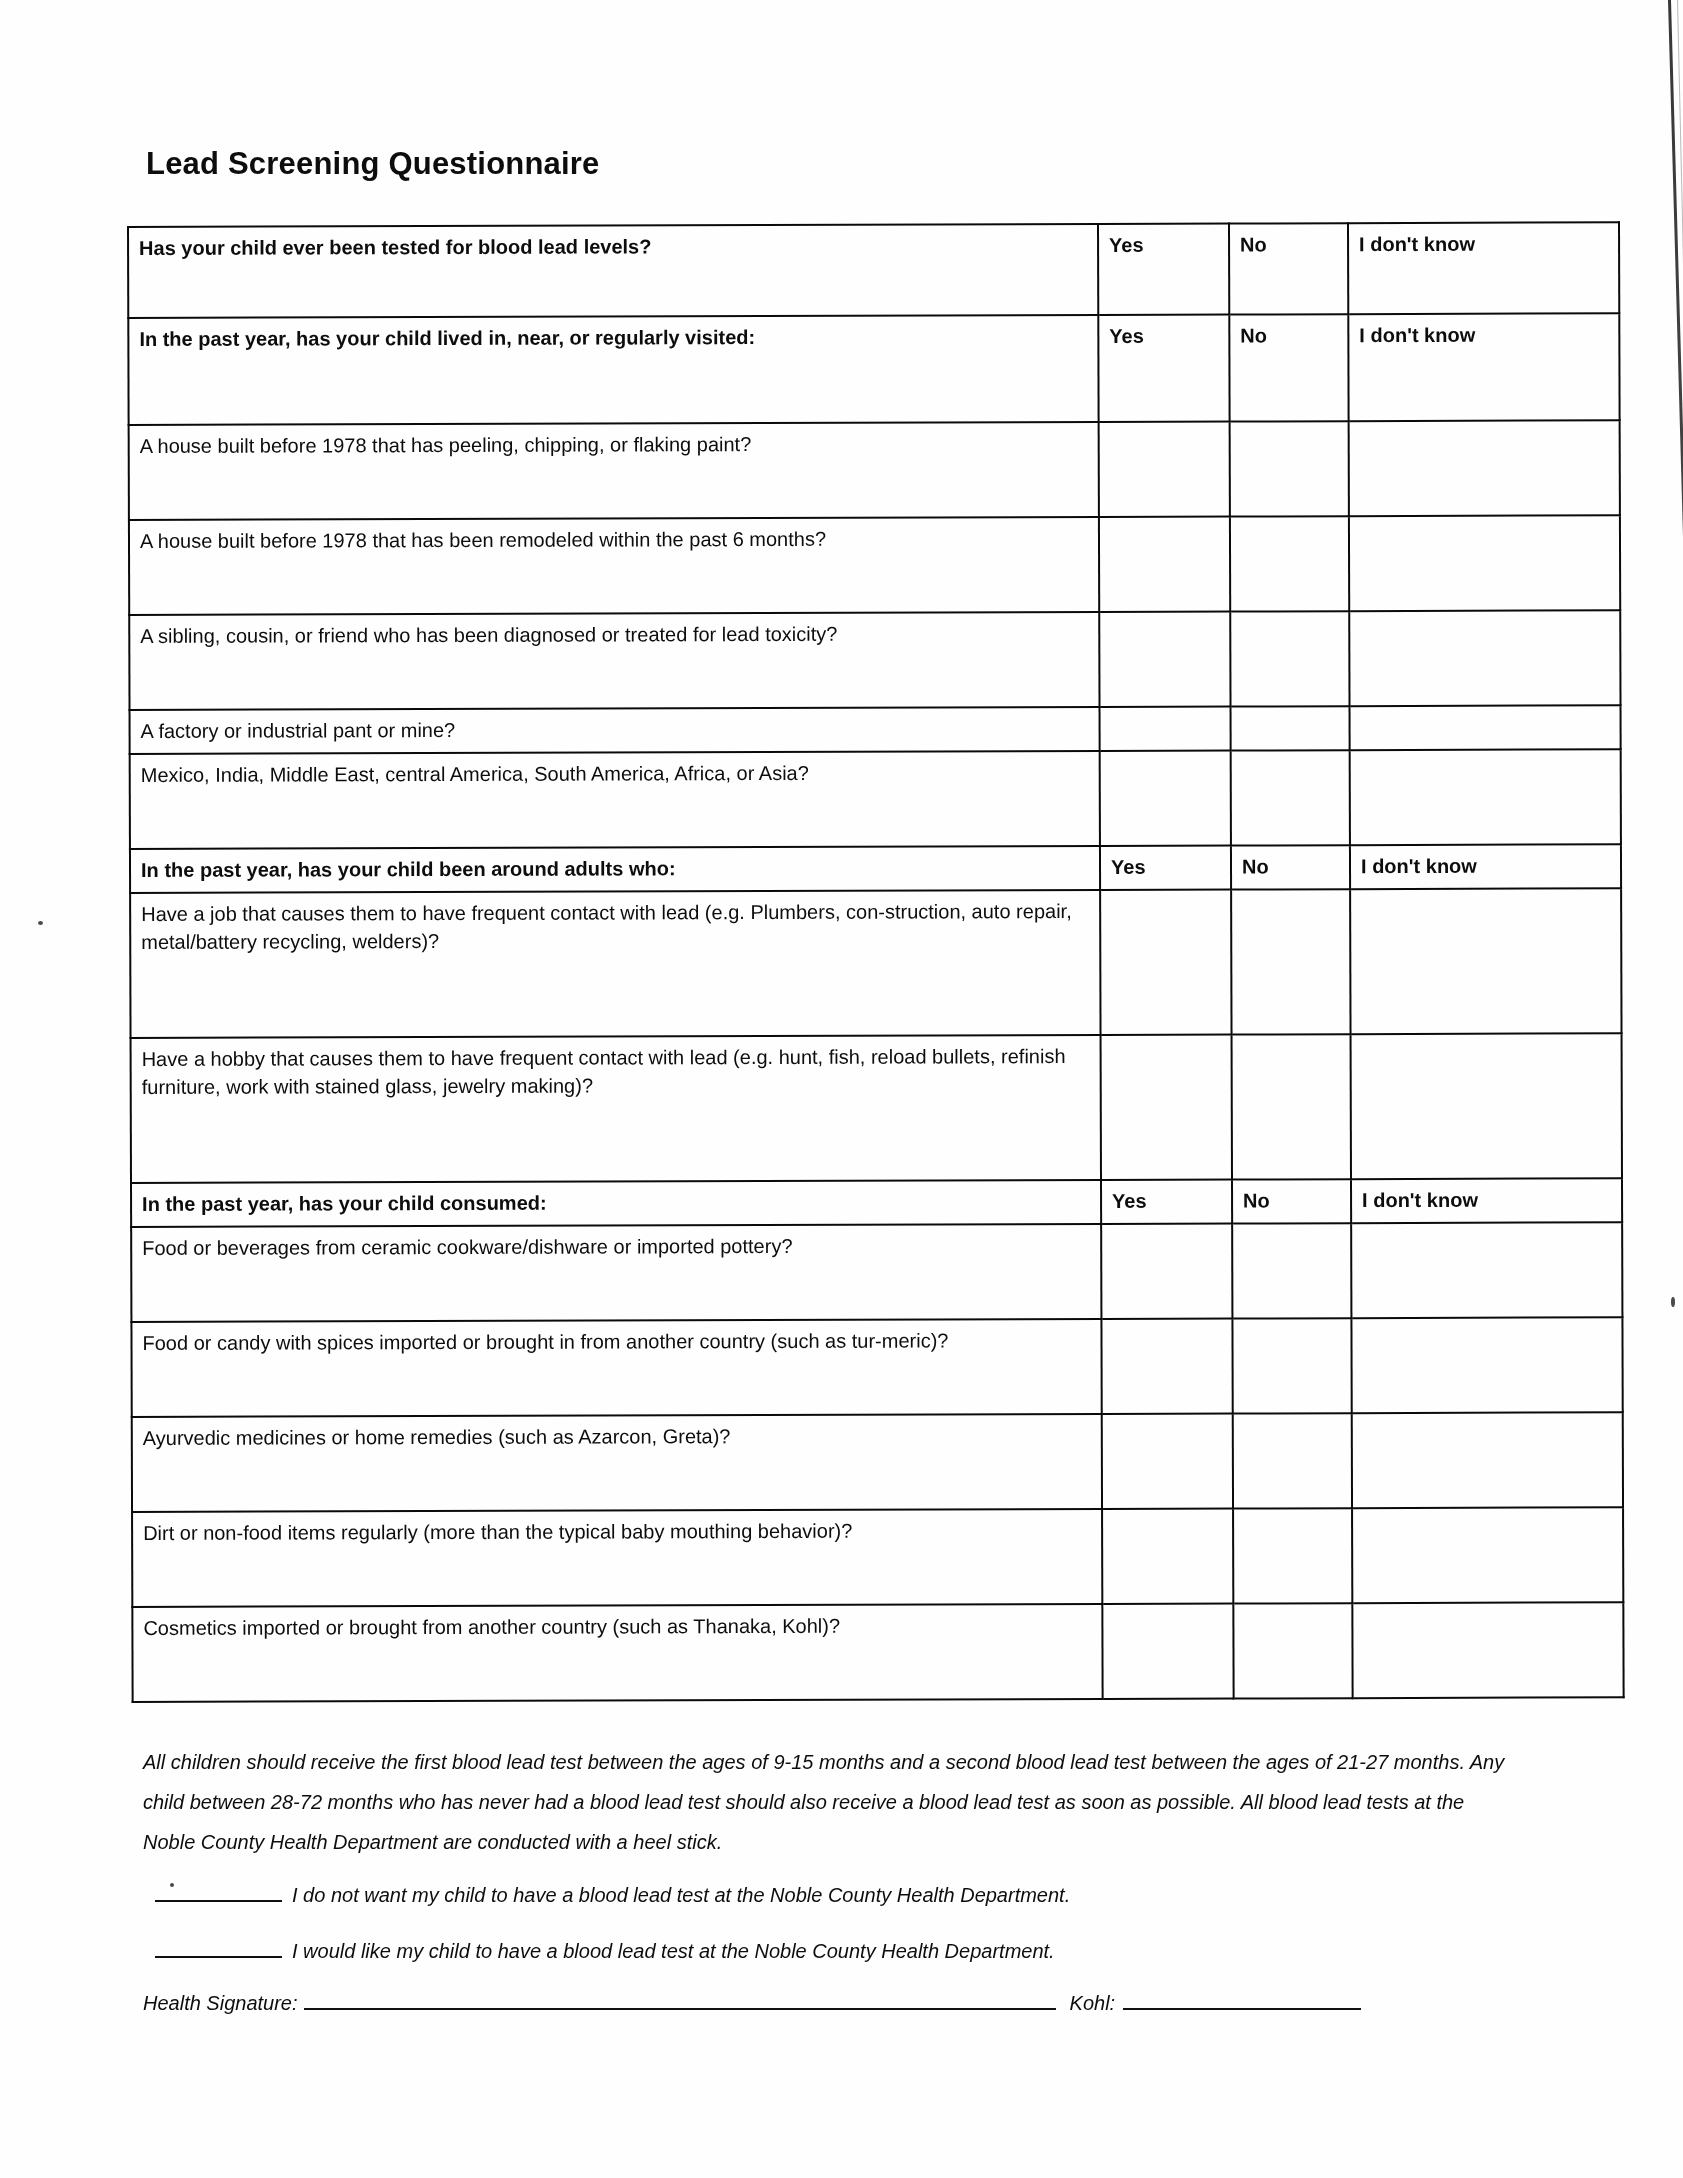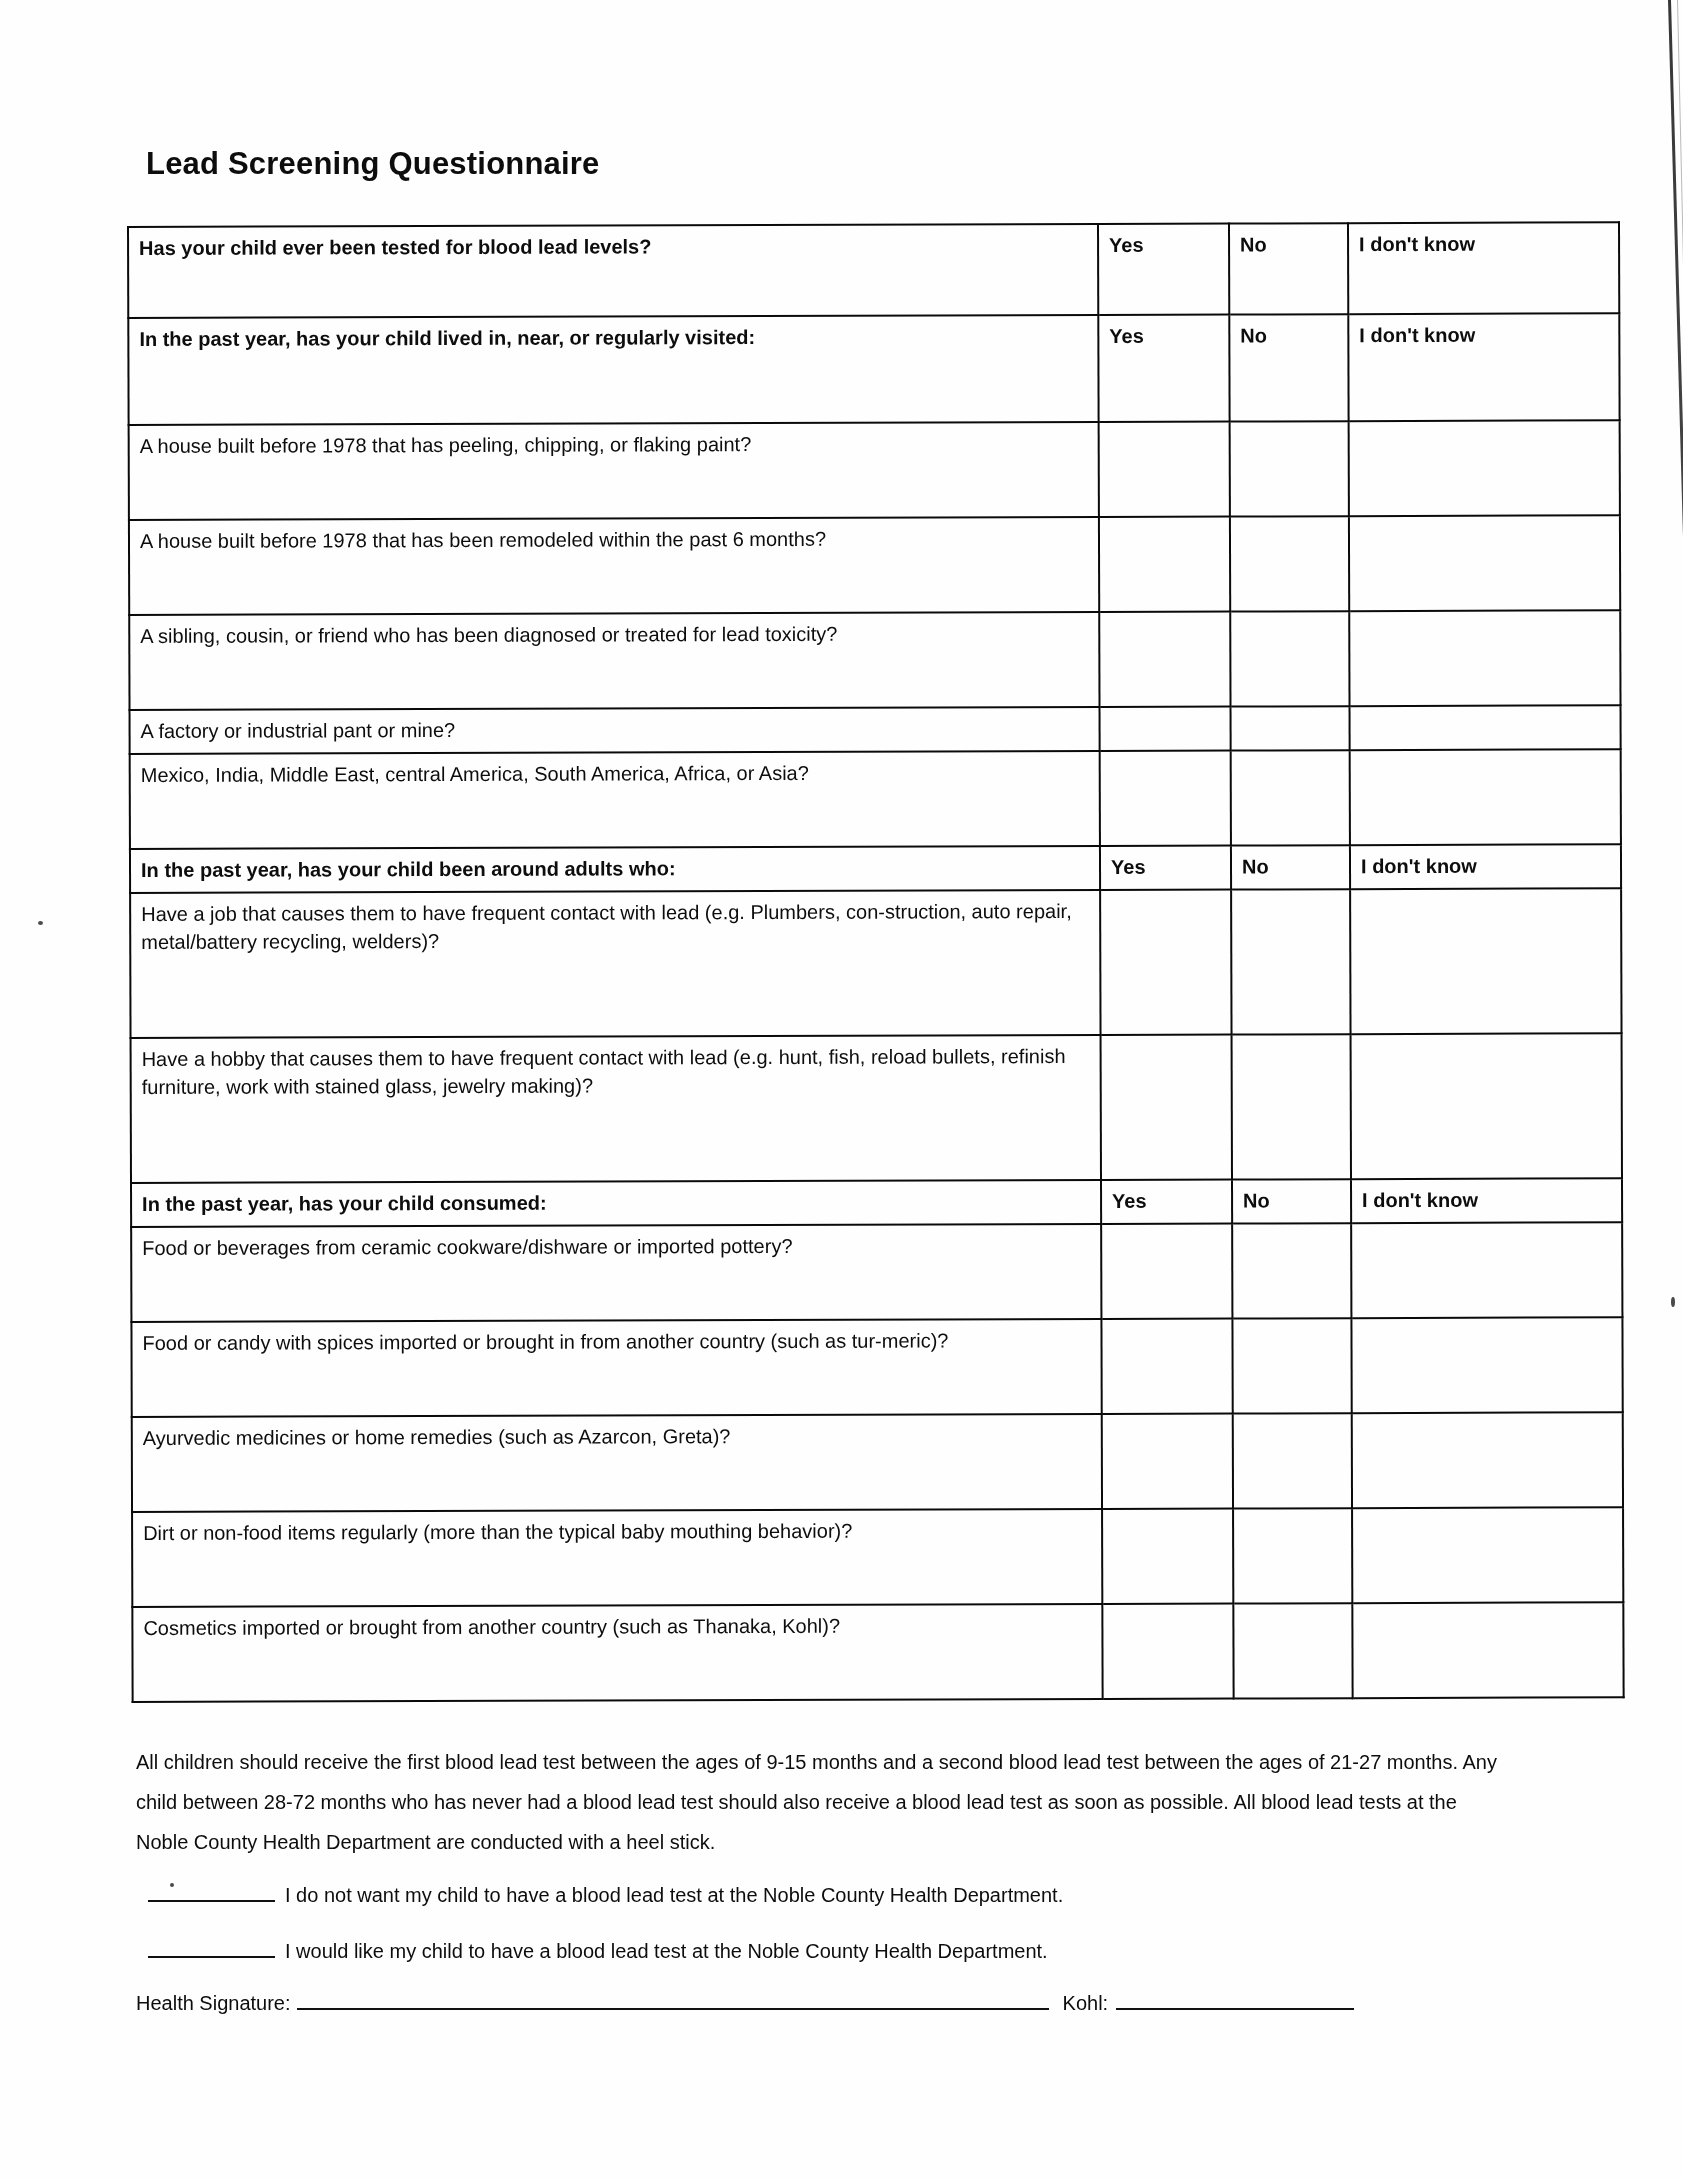--- a/index.html
+++ b/index.html
@@ -102,23 +102,24 @@
   .qtable tr.hdr td.c-yes,
   .qtable tr.hdr td.c-no,
   .qtable tr.hdr td.c-idk { font-weight: normal; }
   .qtable tr.section td.c-yes,
   .qtable tr.section td.c-no,
   .qtable tr.section td.c-idk { font-weight: bold; }
 
   
   .footer {
     position: absolute;
-    left: 136px;
+    left: 143px;
     top: 1742px;
     width: 1366px;
+    font-style: italic;
   }
   .footer-para {
     font-size: 20px;
     line-height: 2.0;
     color: #0d0d0d;
     margin: 0 0 18px 0;
     text-align: left;
   }
   .consent-line {
     font-size: 20px;

